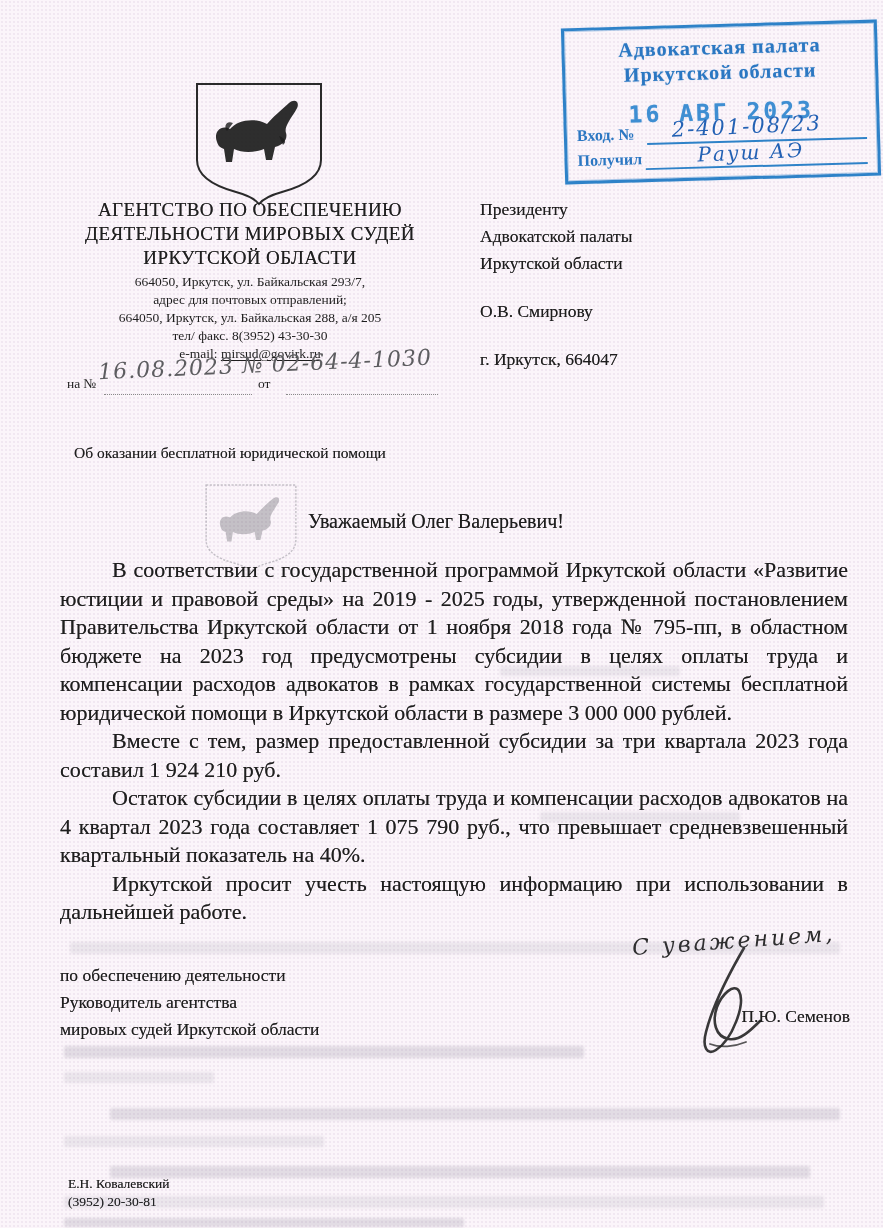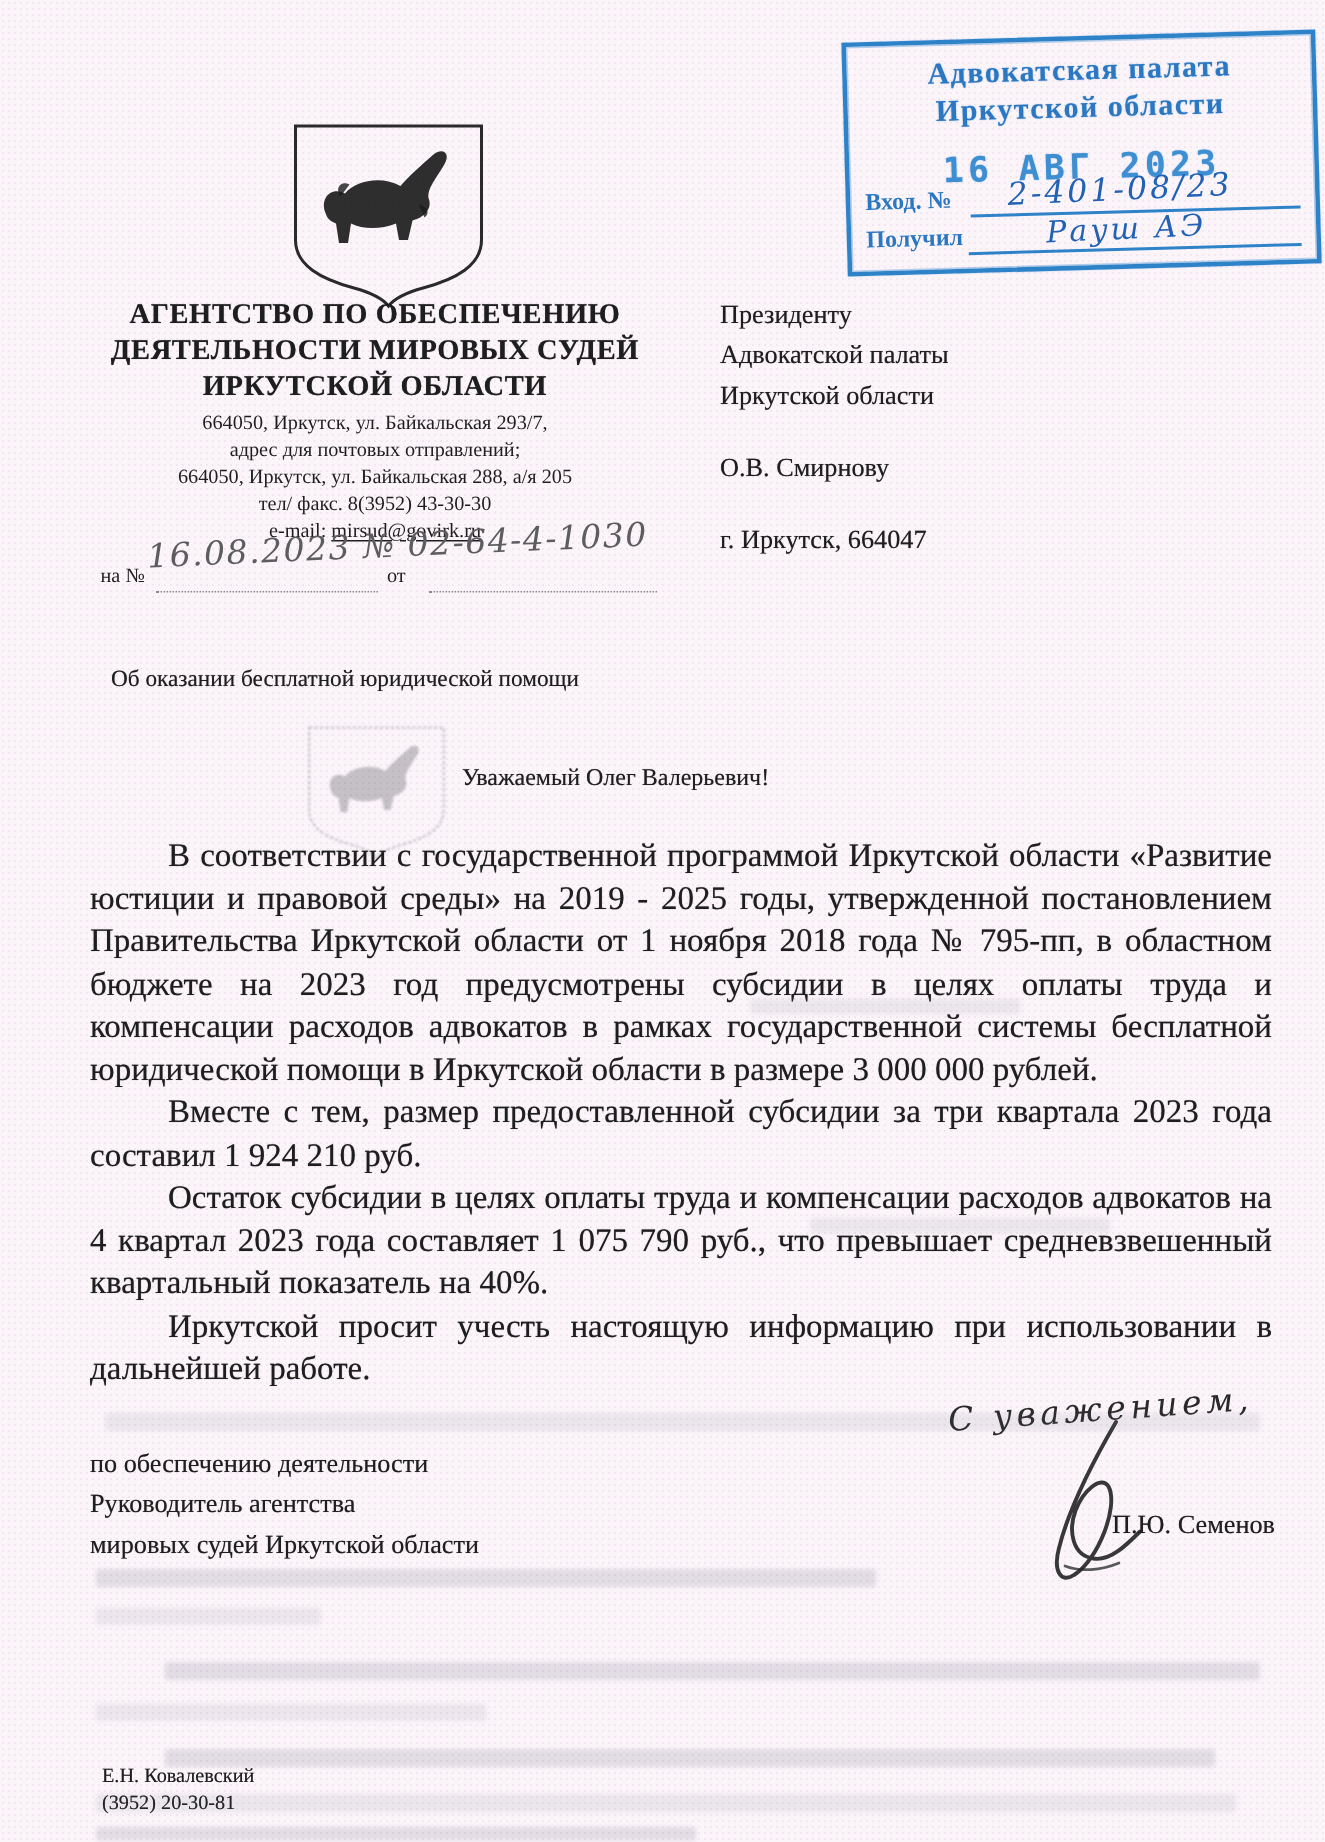--- a/index.html
+++ b/index.html
@@ -35,37 +35,37 @@
     font-weight:normal;letter-spacing:2px;
   }
   .stamp-in-val{position:absolute;left:95px;top:-8px;font-size:21px;transform:rotate(-1deg);white-space:nowrap;}
   .stamp-rc-val{position:absolute;left:120px;top:-7px;font-size:20px;transform:rotate(-1deg);white-space:nowrap;}
   
   .arms{left:183px;top:76px;width:152px;height:132px;}
   .arms svg{filter:blur(.3px);}
   .arms-ghost{left:196px;top:468px;width:110px;height:118px;opacity:.38;filter:blur(.7px);}
   
   .lh{left:38px;top:198px;width:424px;text-align:center;}
-  .lh-org{font-weight:bold;font-size:19px;line-height:24px;letter-spacing:.4px;
+  .lh-org{font-weight:normal;font-size:19px;line-height:24px;letter-spacing:.4px;
     text-shadow:0 0 .5px rgba(0,0,0,.6);}
   .lh-addr{font-size:13.5px;line-height:18px;margin-top:3px;}
   .lh-email u{text-underline-offset:2px;text-align:right;}
   
   .hand-gray{font-family:"DejaVu Serif", serif;font-style:italic;color:#5d5d60;}
   .reg-number{left:98px;top:352px;font-size:22px;letter-spacing:1px;transform:rotate(-2.5deg);white-space:nowrap;}
   .refline{left:42px;top:372px;width:400px;font-size:13.5px;}
   .refline .lbl{position:absolute;top:4px;}
   .refline .ln{position:absolute;top:22px;border-bottom:1.5px dotted #8a8a8a;}
   
   .recip{left:480px;top:196px;width:330px;font-size:17.5px;line-height:27px;
     text-shadow:0 0 .5px rgba(0,0,0,.55);}
   .recip .gap{height:21px;}
   
   .subject{left:74px;top:444px;font-size:15.5px;text-shadow:0 0 .5px rgba(0,0,0,.5);}
-  .salutation{left:308px;top:510px;font-size:16px;text-shadow:0 0 .5px rgba(0,0,0,.55);}
+  .salutation{left:308px;top:510px;font-size:20px;text-shadow:0 0 .5px rgba(0,0,0,.55);}
   
   .body-text{left:60px;top:556px;width:788px;font-size:22px;line-height:28.5px;
     text-align:justify;text-shadow:0 0 .55px rgba(10,10,10,.6);}
   .body-text p{margin:0;text-indent:52px;}
   
   .closing{left:632px;top:928px;font-size:22px;color:#2a2a2a;letter-spacing:3px;
     transform:rotate(-4deg);white-space:nowrap;font-family:"DejaVu Serif",serif;font-style:italic;}
   .sig-pos{left:60px;top:962px;width:400px;font-size:17.5px;line-height:27px;
     text-shadow:0 0 .5px rgba(0,0,0,.55);}
   .sig-name{left:700px;top:1006px;width:150px;font-size:17.5px;text-align:right;

